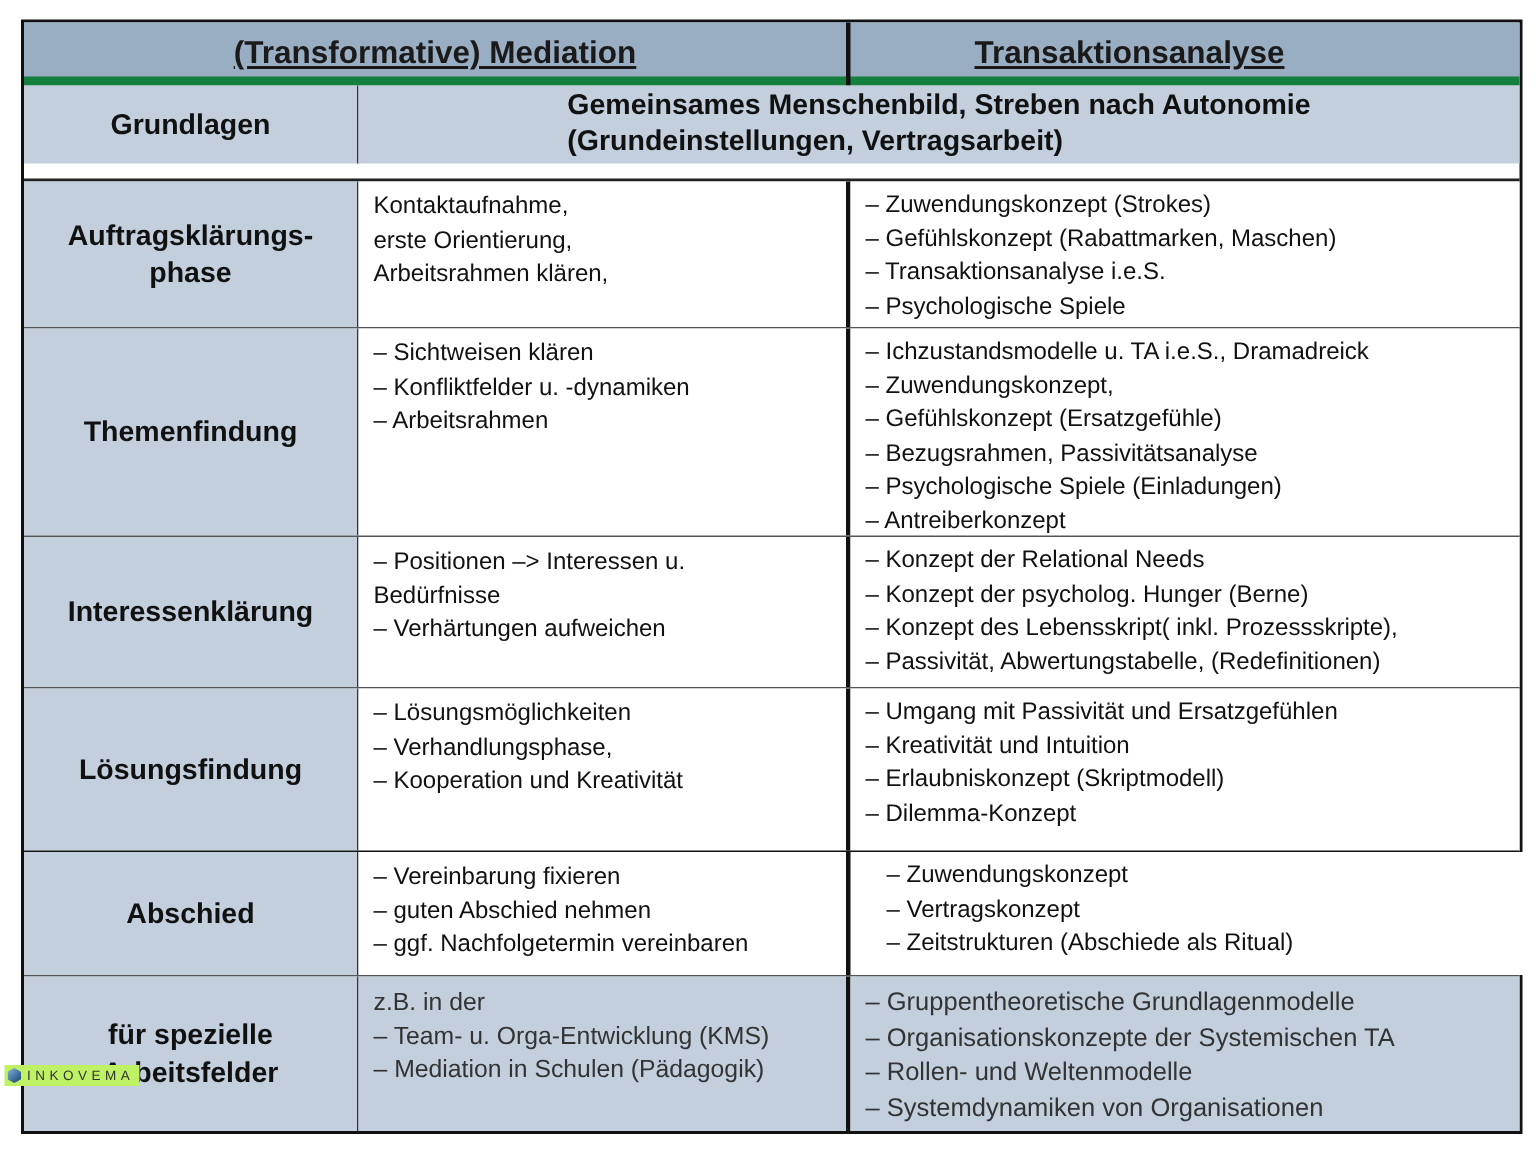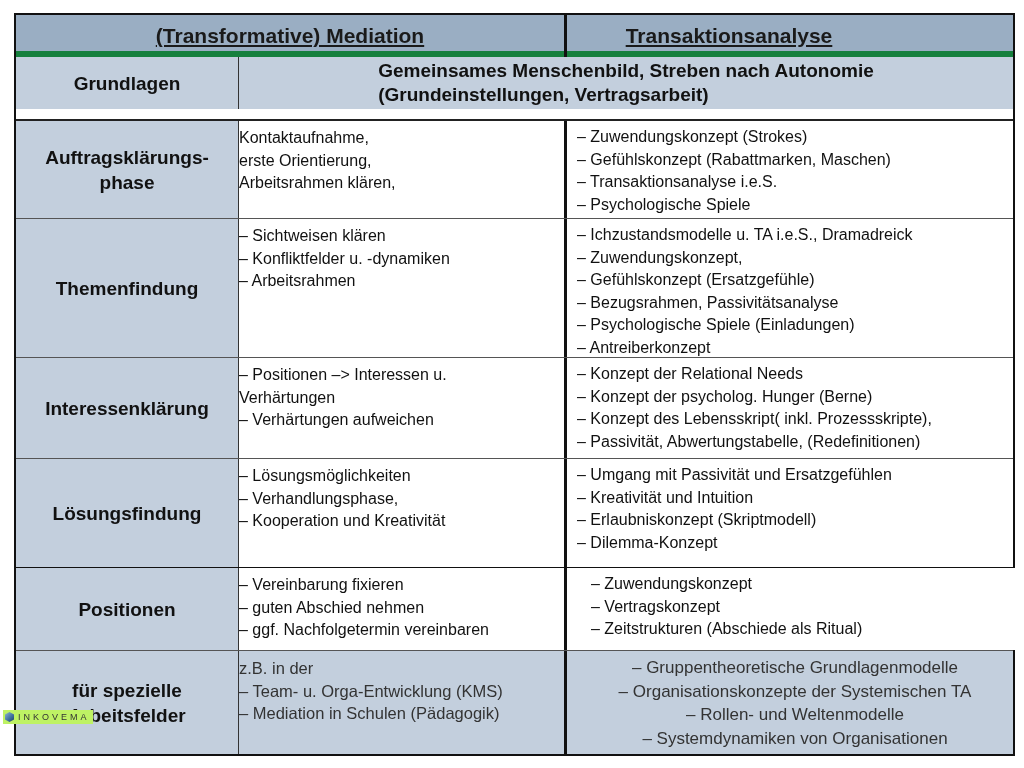--- a/index.html
+++ b/index.html
@@ -11,21 +11,21 @@
          background:#9aaec3; border-bottom:6px solid #15803d; box-sizing:border-box; }
   .hdr-cell { position:absolute; top:0; height:40px; line-height:42px;
               text-align:center; font-size:21px; font-weight:bold; text-decoration:underline; color:#1a1a1a; }
   .hdr-divider { position:absolute; left:548px; top:0; width:3px; height:42px; background:#111; }
   .row { position:absolute; left:0; width:997px; box-sizing:border-box; }
   .lbl { position:absolute; left:0; top:0; width:223px; height:100%;
          background:#c3cfdd; border-right:1px solid #333; box-sizing:border-box;
          display:flex; align-items:center; justify-content:center; text-align:center;
          font-weight:bold; font-size:19px; line-height:25px; color:#111; white-space:pre-line; }
   .cell { position:absolute; top:0; height:100%; box-sizing:border-box;
-          font-size:16px; line-height:22.5px; padding:6px 0; color:#111; background:#fff; }
+          font-size:16px; line-height:22.5px; padding:6px 10px; color:#111; background:#fff; }
   .cell.mid { left:223px; width:327px; }
   .cell.right { left:551px; width:446px; padding-left:10px; }
   .vdiv { position:absolute; left:548px; top:0; width:3px; height:100%; background:#111; }
   .hline { position:absolute; left:0; width:997px; height:1px; background:#555; }
   .grund-text { position:absolute; left:223px; top:0; width:774px; height:100%;
                 background:#c3cfdd; display:flex; align-items:center; justify-content:center;
                 text-align:left; font-weight:bold; font-size:19px; line-height:24px; white-space:pre-line; }
   .shaded { background:#c3cfdd !important; }
   .line { display:block; white-space:nowrap; }
   .logo { position:absolute; left:3px; top:710px; height:14px; display:flex; align-items:center;
@@ -35,21 +35,21 @@
                clip-path:polygon(50% 0,100% 25%,100% 75%,50% 100%,0 75%,0 25%); }
 </style>
 </head>
 <body>
 
 <div class="tbl">
 
   <div class="hdr">
     <div class="hdr-cell" style="left:0;width:548px;">(Transformative) Mediation</div>
     <div class="hdr-divider"></div>
-    <div class="hdr-cell" style="left:527px;width:372px;">Transaktionsanalyse</div>
+    <div class="hdr-cell" style="left:551px;width:372px;">Transaktionsanalyse</div>
   </div>
 
   <div class="row" style="top:42px;height:52px;">
     <div class="lbl">Grundlagen</div>
     <div class="grund-text">Gemeinsames Menschenbild, Streben nach Autonomie
 (Grundeinstellungen, Vertragsarbeit)</div>
   </div>
   <div class="hline" style="top:104px;height:2px;background:#222;"></div>
 
   <div class="row" style="top:106px;height:97px;">
@@ -86,21 +86,21 @@
       <span class="line">– Psychologische Spiele (Einladungen)</span>
       <span class="line">– Antreiberkonzept</span>
     </div>
   </div>
   <div class="hline" style="top:342px;"></div>
 
   <div class="row" style="top:343px;height:100px;">
     <div class="lbl">Interessenklärung</div>
     <div class="cell mid">
       <span class="line">– Positionen –&gt; Interessen u.</span>
-      <span class="line">Verhärtungen</span>
+      <span class="line">Bedürfnisse</span>
       <span class="line">– Verhärtungen aufweichen</span>
     </div>
     <div class="vdiv"></div>
     <div class="cell right" style="padding-top:5px;">
       <span class="line">– Konzept der Relational Needs</span>
       <span class="line">– Konzept der psycholog. Hunger (Berne)</span>
       <span class="line">– Konzept des Lebensskript( inkl. Prozessskripte),</span>
       <span class="line">– Passivität, Abwertungstabelle, (Redefinitionen)</span>
     </div>
   </div>
@@ -117,21 +117,21 @@
     <div class="cell right" style="padding-top:5px;">
       <span class="line">– Umgang mit Passivität und Ersatzgefühlen</span>
       <span class="line">– Kreativität und Intuition</span>
       <span class="line">– Erlaubniskonzept (Skriptmodell)</span>
       <span class="line">– Dilemma-Konzept</span>
     </div>
   </div>
   <div class="hline" style="top:552px;background:#111;"></div>
 
   <div class="row" style="top:553px;height:82px;">
-    <div class="lbl">Positionen</div>
+    <div class="lbl">Abschied</div>
     <div class="cell mid">
       <span class="line">– Vereinbarung fixieren</span>
       <span class="line">– guten Abschied nehmen</span>
       <span class="line">– ggf. Nachfolgetermin vereinbaren</span>
     </div>
     <div class="vdiv"></div>
     <div class="cell right" style="padding-top:5px;margin-left:14px;">
       <span class="line">– Zuwendungskonzept</span>
       <span class="line">– Vertragskonzept</span>
       <span class="line">– Zeitstrukturen (Abschiede als Ritual)</span>
@@ -141,21 +141,21 @@
 
   <div class="row" style="top:636px;height:103px;">
     <div class="lbl">für spezielle
 Arbeitsfelder</div>
     <div class="cell mid shaded" style="color:#333;font-size:16.5px;">
       <span class="line">z.B. in der</span>
       <span class="line">– Team- u. Orga-Entwicklung (KMS)</span>
       <span class="line">– Mediation in Schulen (Pädagogik)</span>
     </div>
     <div class="vdiv"></div>
-    <div class="cell right shaded" style="color:#333;font-size:17px;line-height:23.5px;padding-top:5px;text-align:center;">
+    <div class="cell right shaded" style="color:#333;font-size:17px;line-height:23.5px;padding-top:5px;">
       <span class="line">– Gruppentheoretische Grundlagenmodelle</span>
       <span class="line">– Organisationskonzepte der Systemischen TA</span>
       <span class="line">– Rollen- und Weltenmodelle</span>
       <span class="line">– Systemdynamiken von Organisationen</span>
     </div>
   </div>
 </div>
 
 <div class="logo">
   <span class="logo-mark"></span>

